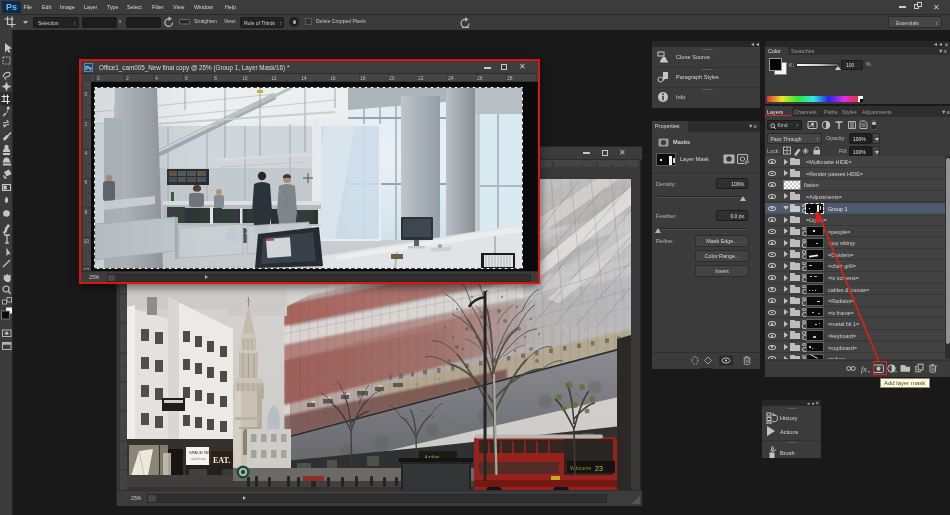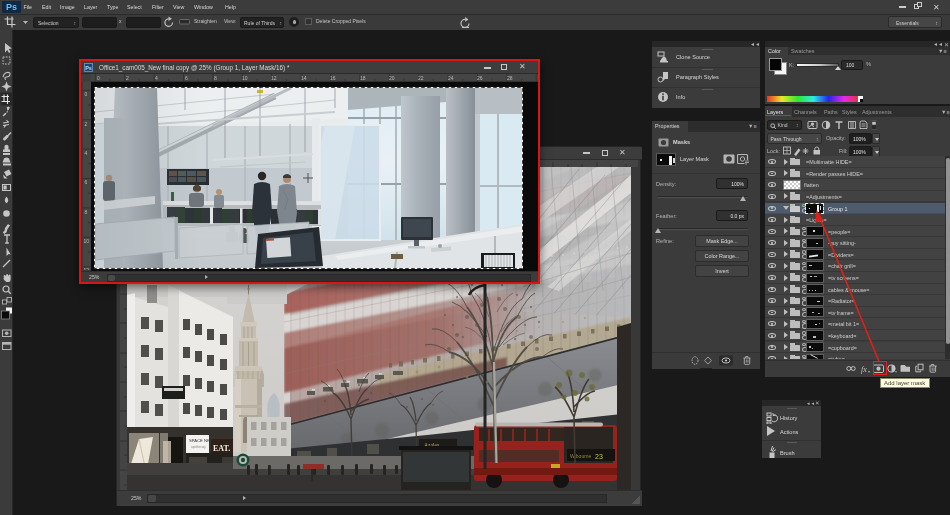--- a/index.html
+++ b/index.html
@@ -244,21 +244,21 @@
             <line x1="4" y1="230" x2="7" y2="230"></line>
             <line x1="0" y1="244" x2="7" y2="244"></line>
             <line x1="4" y1="259" x2="7" y2="259"></line>
             <line x1="0" y1="274" x2="7" y2="274"></line>
             <line x1="4" y1="288" x2="7" y2="288"></line>
             <line x1="0" y1="303" x2="7" y2="303"></line>
             <line x1="4" y1="318" x2="7" y2="318"></line>
       </g>
         </svg>
       </div>
-    <div class="abs" style="left:10px;top:20px;width:504px;height:323px;overflow:hidden;">
+    <div class="abs" style="left:10px;top:32px;width:504px;height:323px;overflow:hidden;">
       <svg width="504" height="323" viewBox="0 0 504 323" style="display:block">
         <defs>
           <linearGradient id="lsky" x1="0" y1="0" x2="0" y2="1">
             <stop offset="0" stop-color="#d8d7d5"></stop>
               <stop offset="1" stop-color="#cbcac7"></stop>
           </linearGradient>
           <linearGradient id="gup" x1="0" y1="0" x2="1" y2="0">
             <stop offset="0" stop-color="#b8bbbe"></stop>
               <stop offset="1" stop-color="#c8cbce"></stop>
           </linearGradient>

